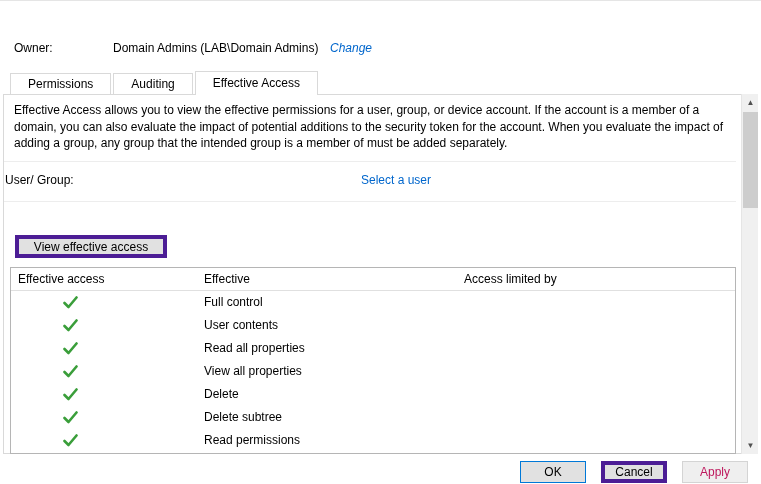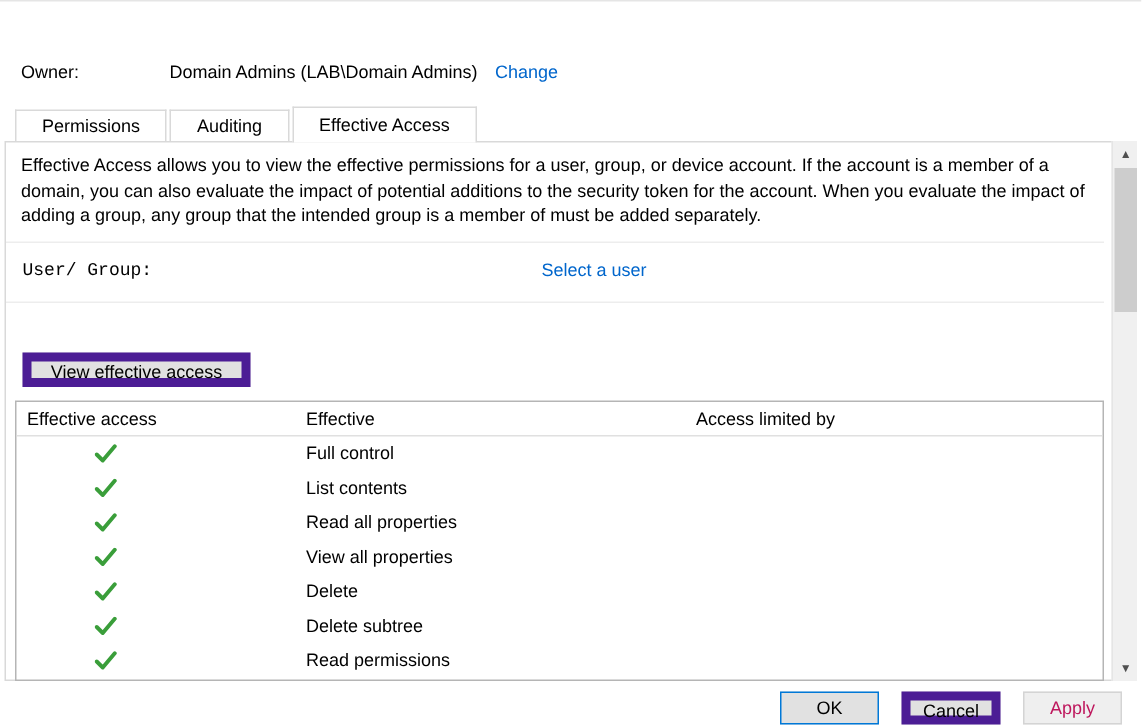--- a/index.html
+++ b/index.html
@@ -19,21 +19,21 @@
     padding-left: 16px;
   }
   .link {
     color: #0066cc;
     text-decoration: none;
     cursor: pointer;
   }
   
   .owner-label   { position: absolute; left: 14px;  top: 40px; }
   .owner-value   { position: absolute; left: 113px; top: 40px; }
-  .owner-change  { position: absolute; left: 330px; top: 40px; }
+  .owner-change  { position: absolute; left: 330px; top: 40px; font-style: italic; }
 
   
   .tab-bar {
     position: absolute;
     left: 10px; top: 70px;
     display: flex;
     align-items: center;
     z-index: 3;
   }
   .tab {
@@ -64,29 +64,29 @@
   }
   .description {
     position: absolute;
     left: 10px; top: 7px;
     width: 710px;
     line-height: 1.38;
   }
   .sep1 { position: absolute; left: 0; top: 66px;  width: 732px; height: 0; border-top: 1px solid #ededed; }
   .sep2 { position: absolute; left: 0; top: 106px; width: 732px; height: 0; border-top: 1px solid #ededed; }
 
-  .ug-label { position: absolute; left: 11px;  top: 78px; font-family: Liberation Mono, monospace; }
+  .ug-label { position: absolute; left: 1px;  top: 78px; }
   .ug-value { position: absolute; left: 108px; top: 78px; }
   .ug-link  { position: absolute; left: 357px; top: 78px; }
 
   .btn {
     font-family: inherit;
     font-size: 12px;
     background: #e1e1e1;
-    border: 6px solid #4c1d95;
+    border: 4px solid #4c1d95;
     cursor: pointer;
     color: #000;
   }
   .view-btn {
     position: absolute;
     left: 11px; top: 140px;
     width: 152px; height: 23px;
   }
 
   
@@ -197,21 +197,21 @@
             <span class="cell c1"><svg width="15" height="13" viewBox="0 0 15 13">
                 <path d="M1.5 7 L5.5 11 L13.5 1.5" stroke="#3a9e3a" stroke-width="2.6" fill="none" stroke-linecap="round" stroke-linejoin="round"></path>
               </svg></span>
             <span class="cell c2">Full control</span>
             <span class="cell c3"></span>
           </div>
           <div class="trow">
             <span class="cell c1"><svg width="15" height="13" viewBox="0 0 15 13">
                 <path d="M1.5 7 L5.5 11 L13.5 1.5" stroke="#3a9e3a" stroke-width="2.6" fill="none" stroke-linecap="round" stroke-linejoin="round"></path>
               </svg></span>
-            <span class="cell c2">List contents</span>
+            <span class="cell c2">User contents</span>
             <span class="cell c3"></span>
           </div>
           <div class="trow">
             <span class="cell c1"><svg width="15" height="13" viewBox="0 0 15 13">
                 <path d="M1.5 7 L5.5 11 L13.5 1.5" stroke="#3a9e3a" stroke-width="2.6" fill="none" stroke-linecap="round" stroke-linejoin="round"></path>
               </svg></span>
             <span class="cell c2">Read all properties</span>
             <span class="cell c3"></span>
           </div>
           <div class="trow">

